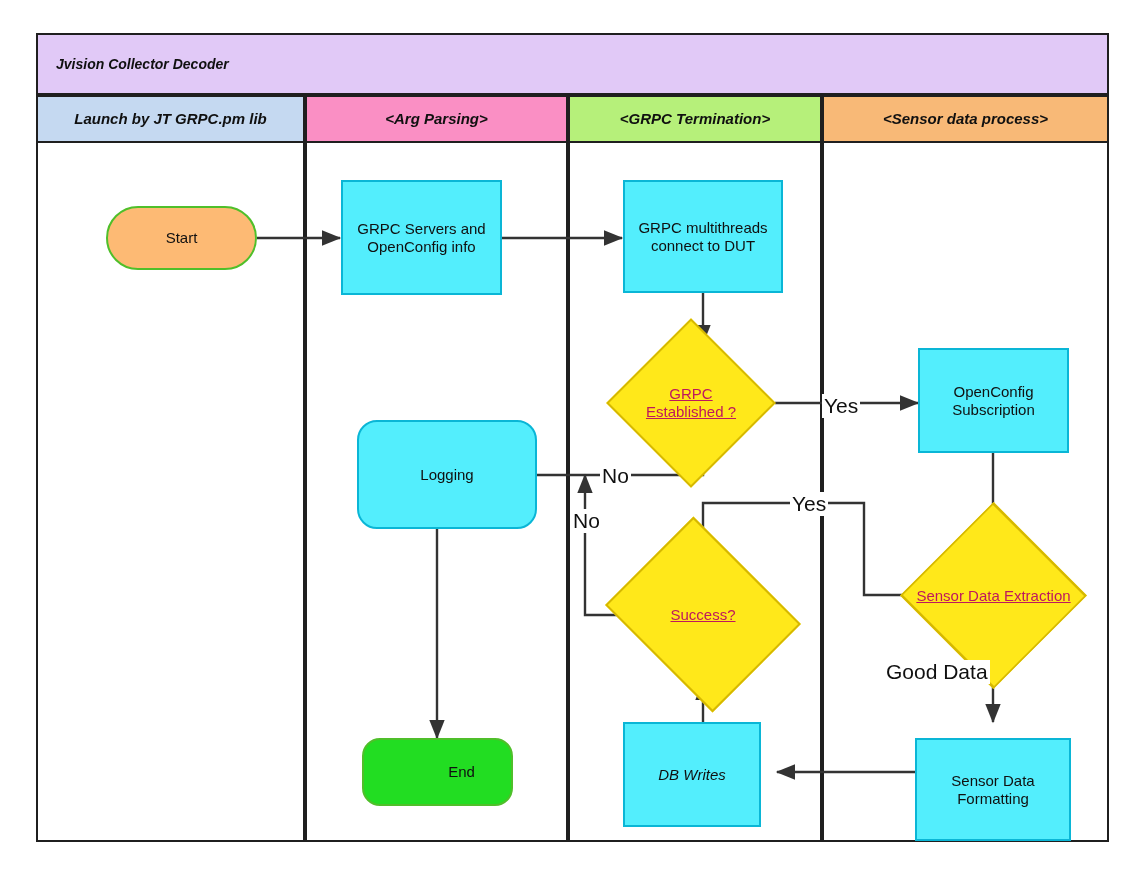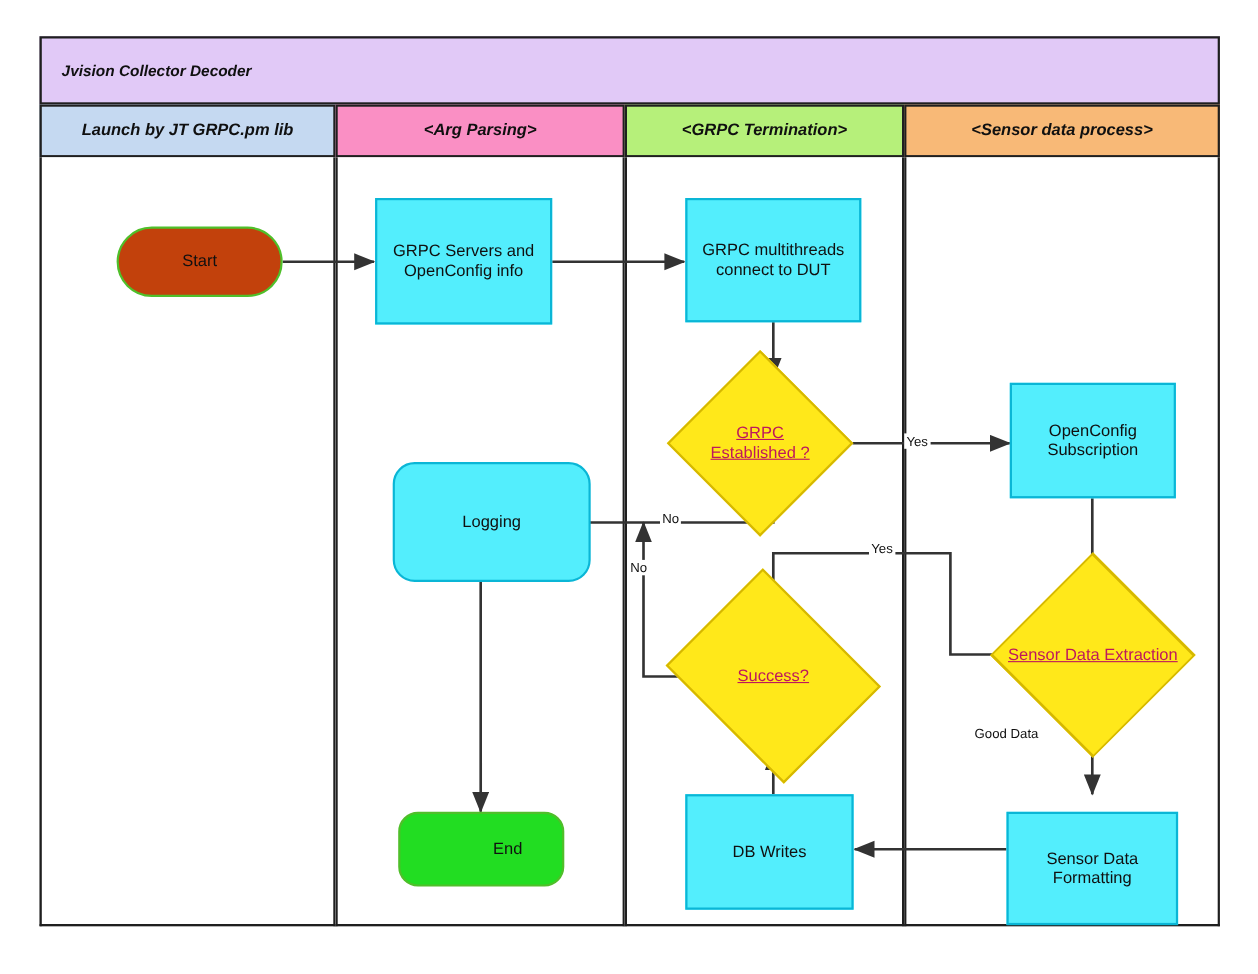--- a/index.html
+++ b/index.html
@@ -89,21 +89,21 @@
     z-index: 4;
   }
   .rect-cyan {
     border: 2px solid #0ab6d6;
     background: #53eefd;
   }
   .term {
     border: 2px solid #4fbf2a;
     border-radius: 18px;
   }
-  .term-start { background: #c2410c; border-radius: 32px; }
+  .term-start { background: #fdba74; border-radius: 32px; }
   .term-end   { background: #22dd22; }
 
   .diamond-wrap {
     position: absolute;
     z-index: 4;
   }
   .diamond-shape {
     position: absolute;
     inset: 0;
     background: #ffe81a;
@@ -121,21 +121,21 @@
     font-size: 15px;
     color: #be185d;
     line-height: 1.18;
     z-index: 2;
     text-decoration: underline;
   }
 
   
   .edge-label {
     position: absolute;
-    font-size: 12px;
+    font-size: 21px;
     color: #101010;
     background: #ffffff;
     padding: 0 2px;
     z-index: 5;
     white-space: nowrap;
   }
 
   svg.edges {
     position: absolute;
     left: 0;
@@ -230,21 +230,21 @@
   <div class="diamond-wrap" style="left:631px; top:343px; width:120px; height:120px;">
     <div class="diamond-shape"></div>
     <div class="diamond-label">GRPC Established ?</div>
   </div>
 
   <div class="diamond-wrap" style="left:627px; top:552px; width:152px; height:125px;">
     <div class="diamond-shape"></div>
     <div class="diamond-label">Success?</div>
   </div>
 
-  <div class="node rect-cyan" style="left:623px; top:722px; width:153px; height:105px;">
+  <div class="node rect-cyan" style="left:623px; top:722px; width:138px; height:105px;font-style:italic;">
     <span>DB Writes</span>
   </div>
 
   <div class="node rect-cyan" style="left:918px; top:348px; width:151px; height:105px;">
     <span>OpenConfig Subscription</span>
   </div>
 
   <div class="diamond-wrap" style="left:911px; top:543px; width:165px; height:105px;">
     <div class="diamond-shape" style="transform: rotate(45deg) scale(0.80,1.26);"></div>
     <div class="diamond-label">Sensor Data Extraction</div>

